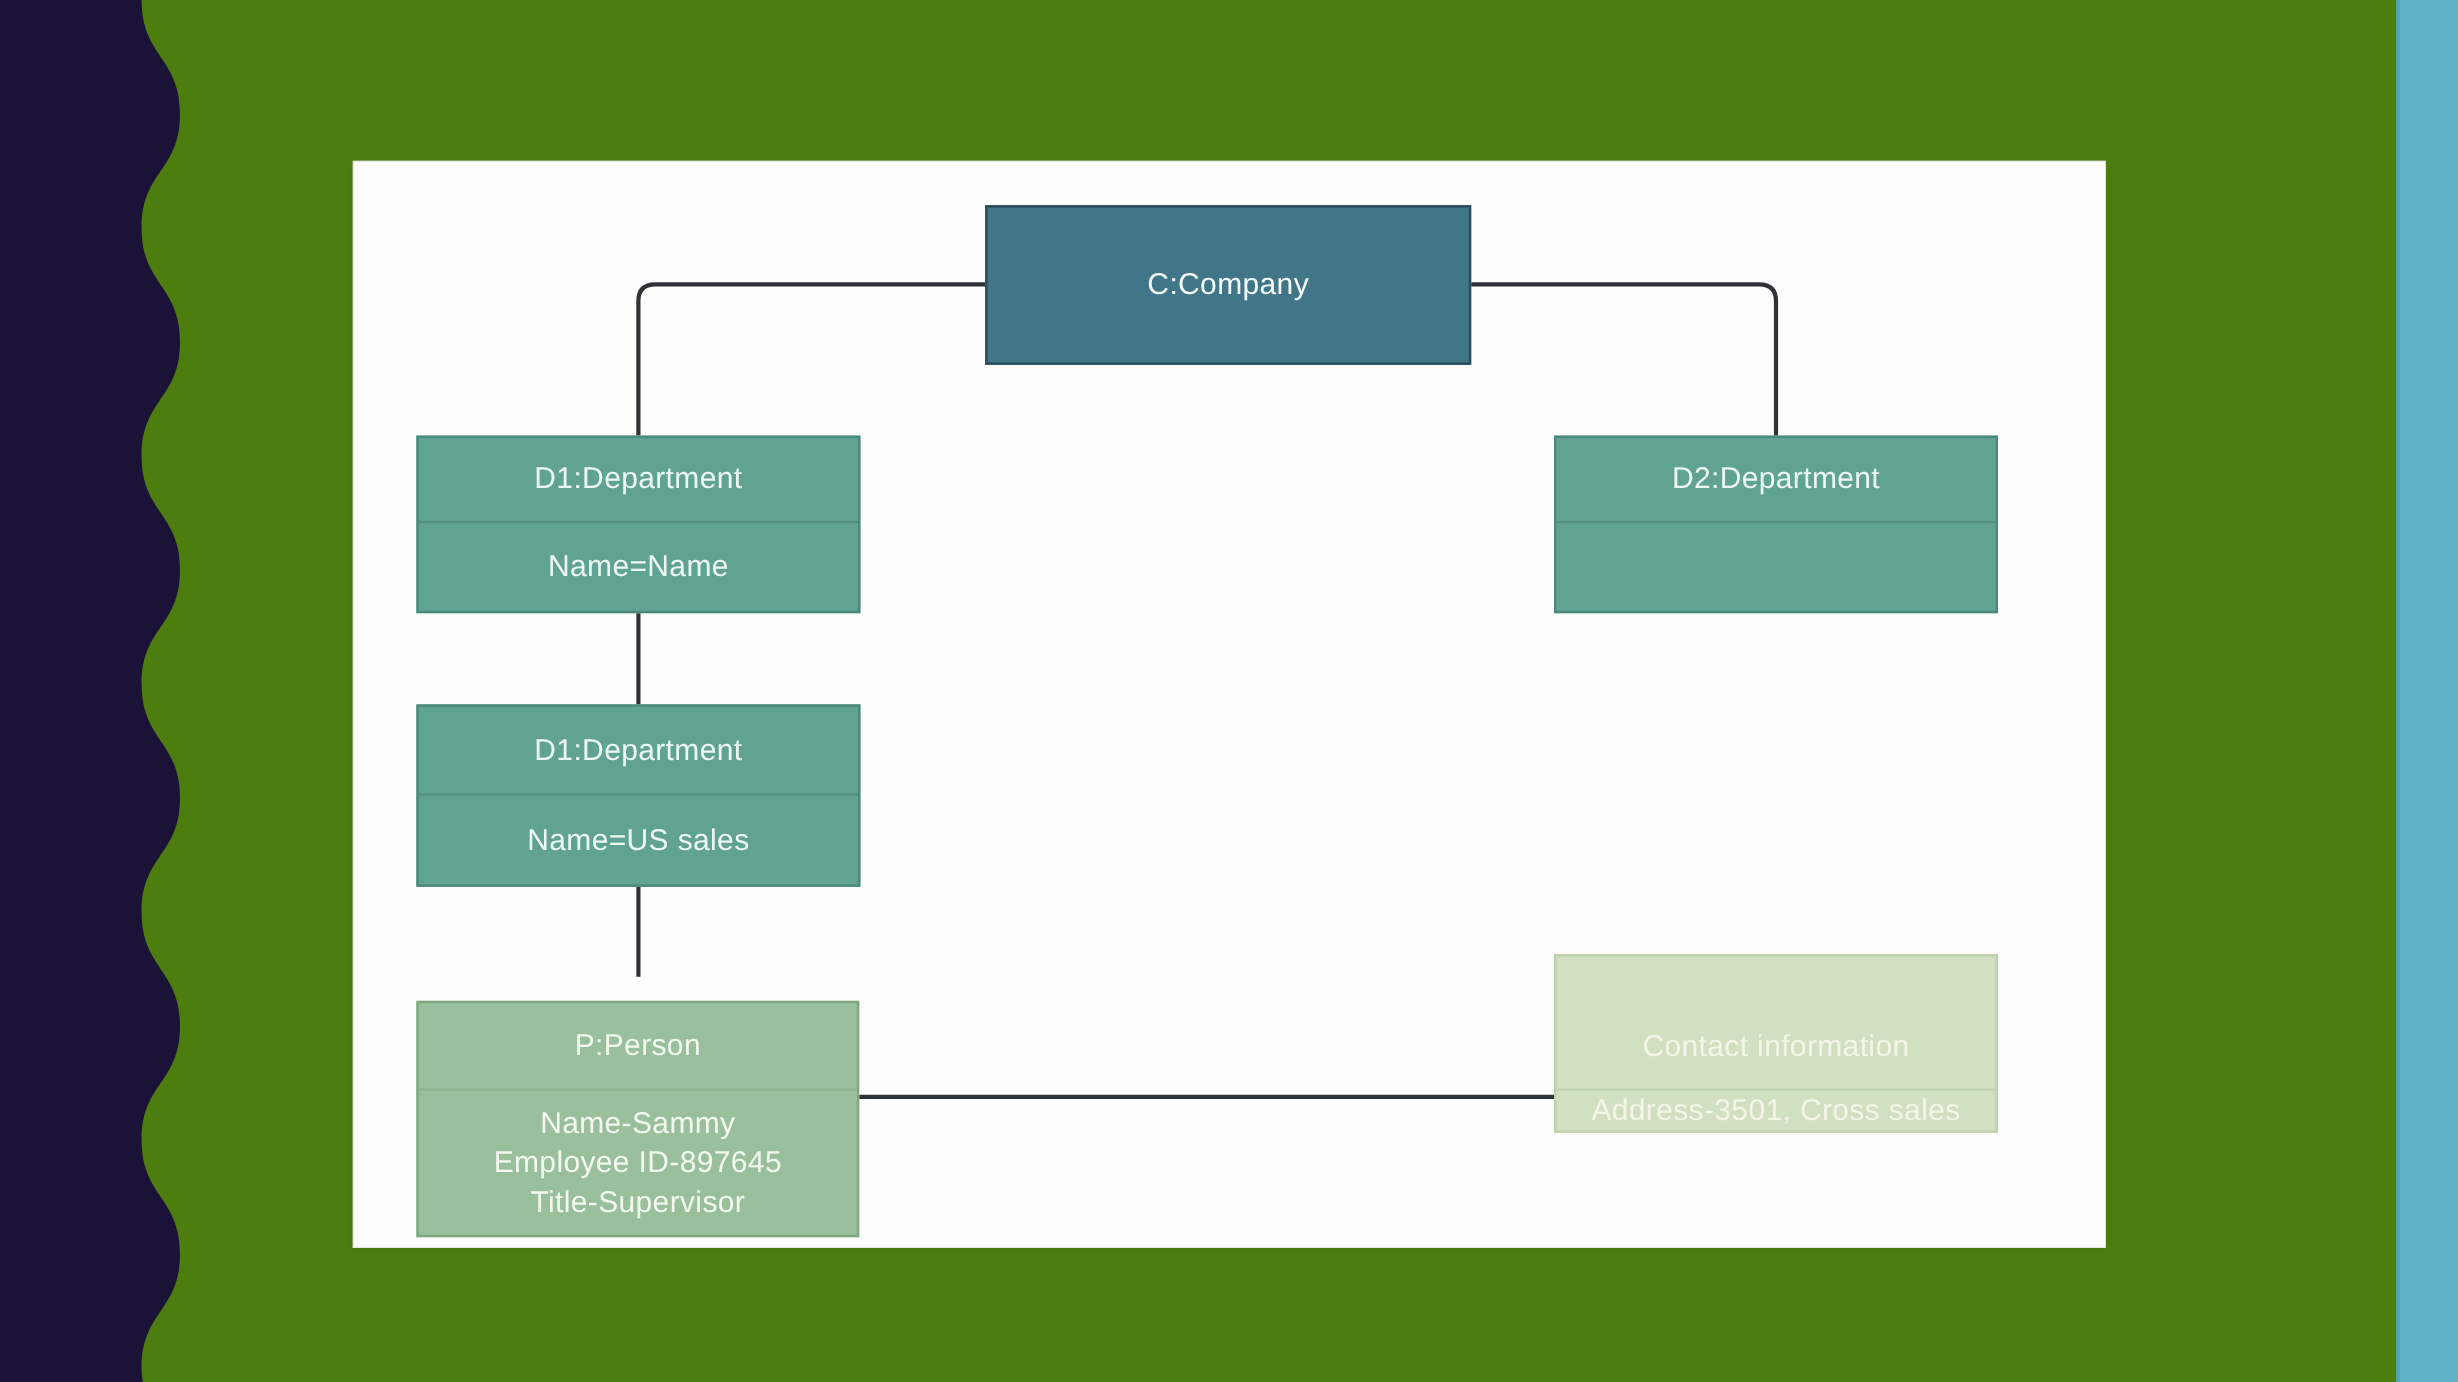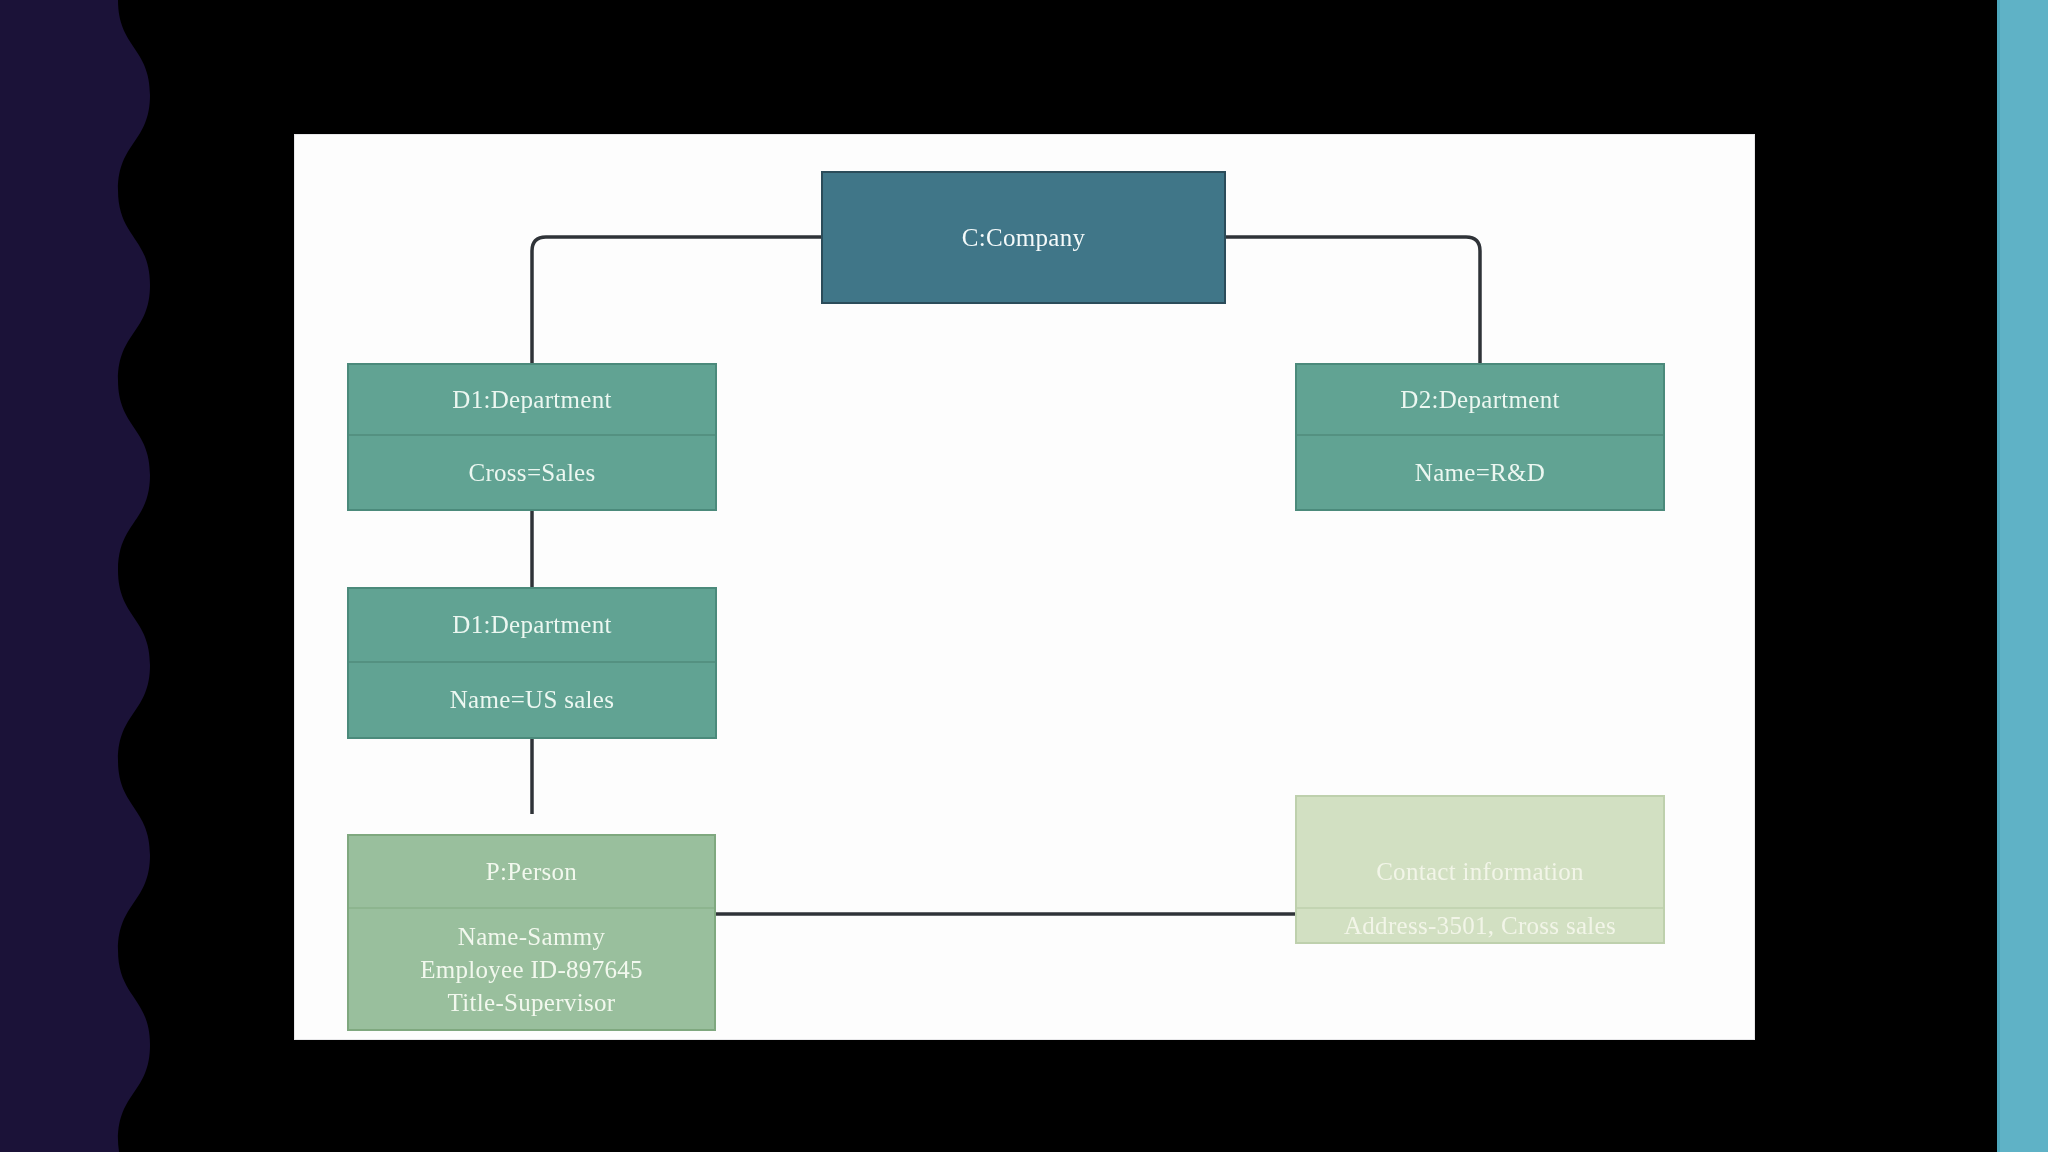--- a/index.html
+++ b/index.html
@@ -1,21 +1,21 @@
 <!DOCTYPE html>
 <html><head>
 <meta charset="utf-8">
 <style>
   html,body{margin:0;padding:0;}
   .screen{
     position:relative;
     width:2048px;height:1152px;
-    background:#000000;
+    background:#4d7c0f;
     overflow:hidden;
-    font-family:Liberation Serif, serif;
+    font-family:Liberation Sans, sans-serif;
   }
   .wave{position:absolute;left:0;top:0;}
   .strip{
     position:absolute;right:0;top:0;
     width:48px;height:1152px;
     background:#5fb2c6;
     border-left:3px solid #4da7bc;
   }
   .canvas{
     position:absolute;left:294px;top:134px;
@@ -105,26 +105,25 @@
       <path d="M237,604 L237,679"></path>
       <path d="M421,779 L1000,779"></path>
     </svg>
 
     <div class="node node-company">
       <div class="compartment title">C:Company</div>
     </div>
 
     <div class="node node-d1">
       <div class="compartment title">D1:Department</div>
-      <div class="compartment attrs">Cross=Sales</div>
+      <div class="compartment attrs">Name=Name</div>
     </div>
 
     <div class="node node-d2">
       <div class="compartment title">D2:Department</div>
-      <div class="compartment attrs">Name=R&amp;D</div>
     </div>
 
     <div class="node node-d1us">
       <div class="compartment title">D1:Department</div>
       <div class="compartment attrs">Name=US sales</div>
     </div>
 
     <div class="node node-person">
       <div class="compartment title">P:Person</div>
       <div class="compartment attrs">

